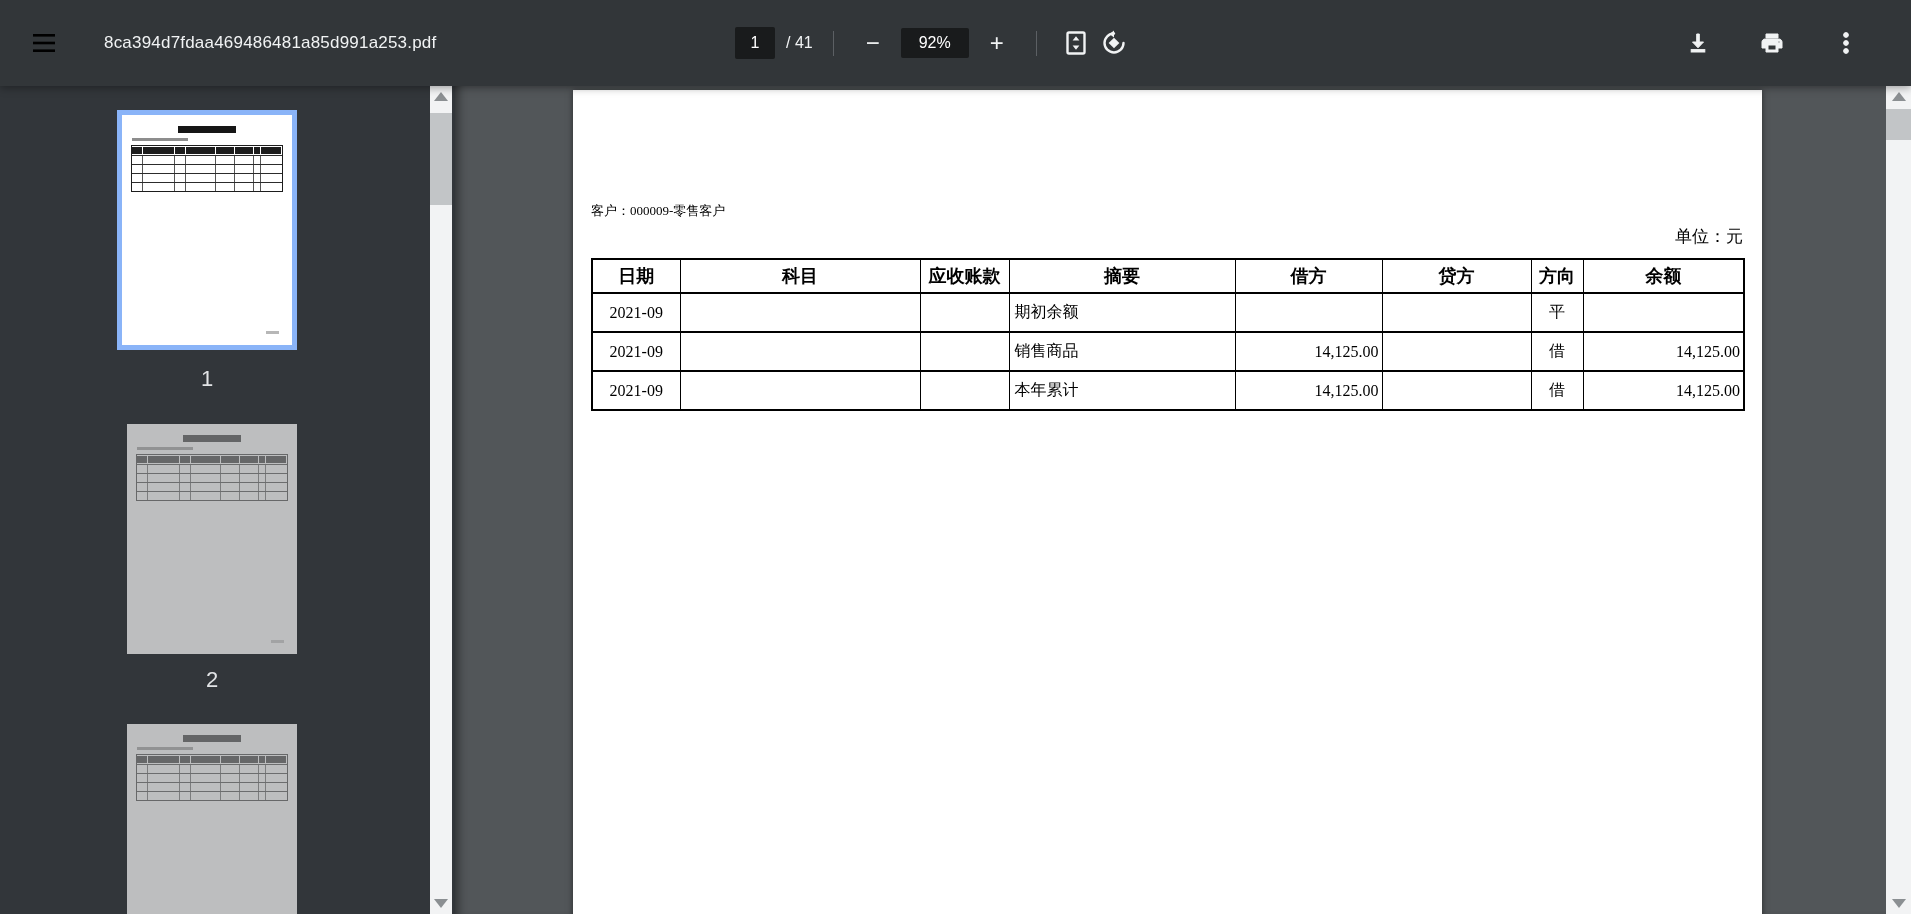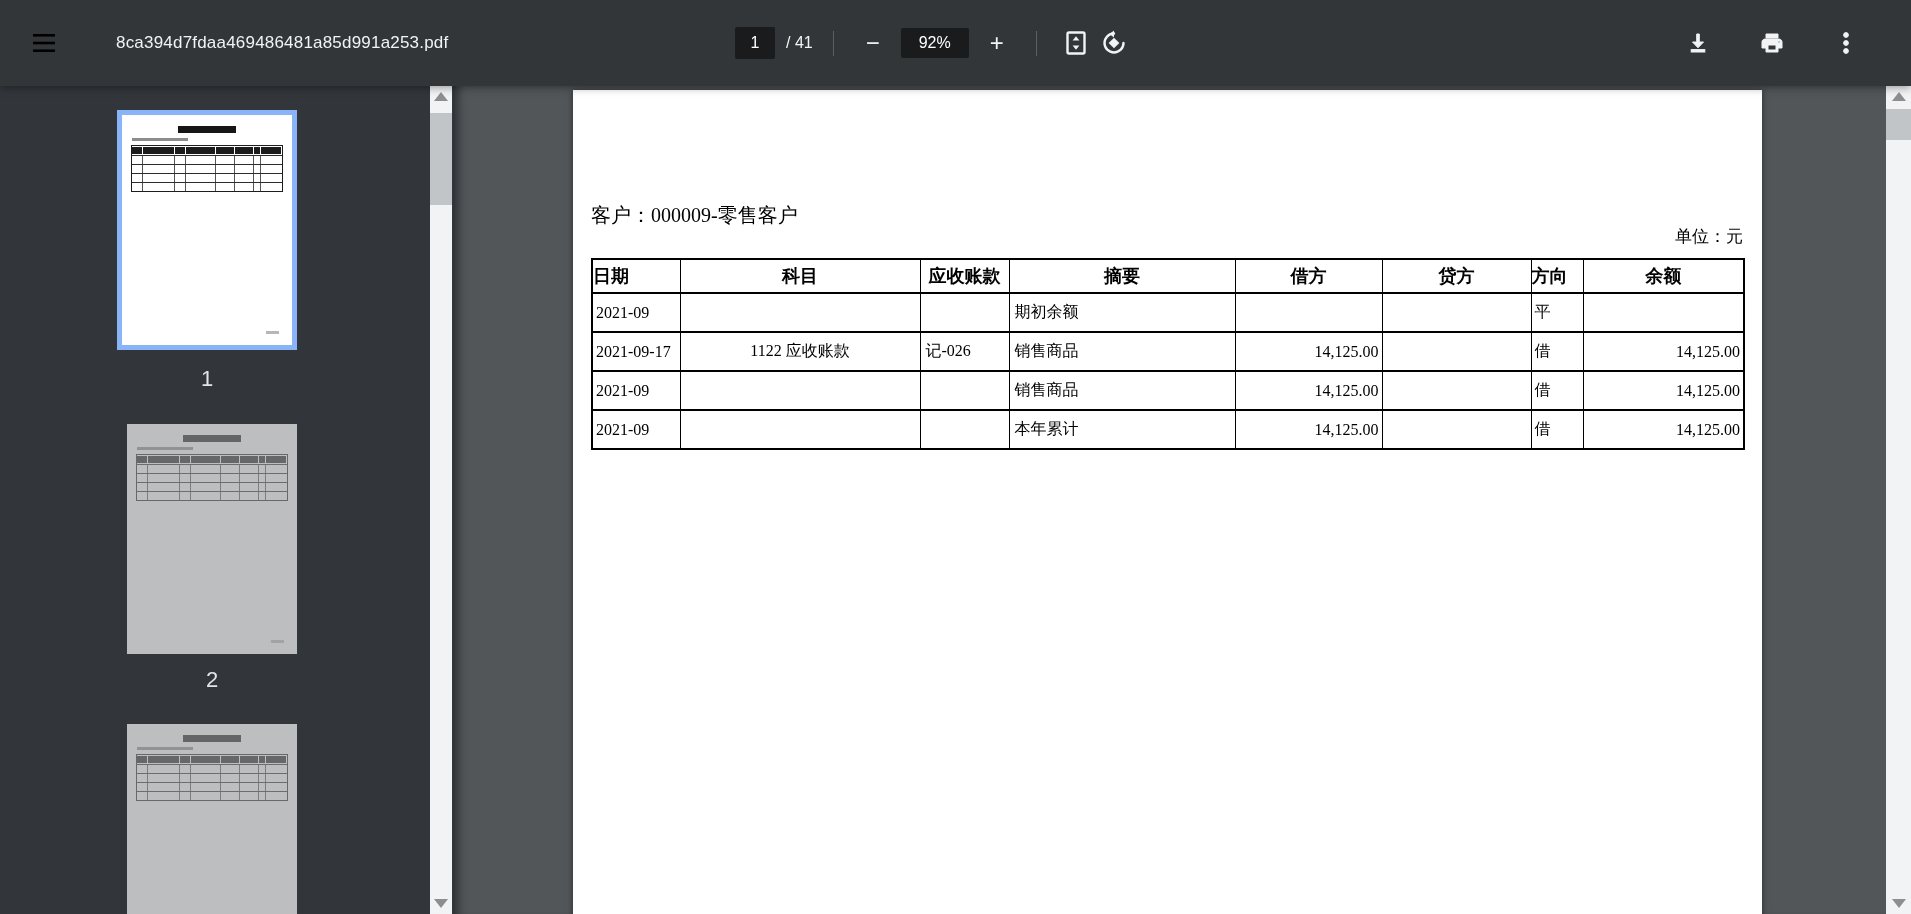--- a/index.html
+++ b/index.html
@@ -9,21 +9,21 @@
     -webkit-font-smoothing:antialiased;
   }
 
   
   #toolbar{
     position:absolute;top:0;left:0;right:0;height:86px;
     background:#323639;z-index:20;display:flex;align-items:center;
     box-shadow:0 2px 8px rgba(0,0,0,0.35);
   }
   .menu-btn{width:48px;height:48px;margin-left:20px;display:flex;align-items:center;justify-content:center;cursor:pointer;border-radius:50%;}
-  .filename{margin-left:48px;color:#f1f3f4;font-size:17px;letter-spacing:0.2px;}
+  .filename{margin-left:36px;color:#f1f3f4;font-size:17px;letter-spacing:0.2px;}
   .tb-center{position:absolute;left:735px;top:0;height:100%;display:flex;align-items:center;}
   .page-input{
     width:36px;height:30px;background:#191b1c;border:none;outline:none;
     color:#fff;text-align:center;font-size:16px;font-family:"Liberation Sans",sans-serif;border-radius:2px;
   }
   .page-total{color:#f1f3f4;font-size:16px;margin-left:11px;white-space:pre;}
   .tb-sep{width:1px;height:25px;background:#5c6064;margin:0 20px;flex-shrink:0;}
   .tb-btn{
     width:38px;height:38px;display:flex;align-items:center;justify-content:center;
     cursor:pointer;border-radius:50%;color:#f1f3f4;flex-shrink:0;
@@ -82,38 +82,38 @@
   .sb-viewer .sb-thumb{top:23px;height:31px;}
 
   
   #viewer{flex:1;position:relative;background:#525659;box-shadow:inset 10px 0 10px -7px rgba(0,0,0,0.45);overflow:hidden;}
   .pdf-page{
     position:absolute;left:118px;top:4px;width:1189px;height:1640px;background:#fff;
     box-shadow:0 1px 6px rgba(0,0,0,0.5);
     font-family:"Liberation Serif","DejaVu Serif",serif;color:#000;
   }
   .doc-title{position:absolute;top:44px;left:0;width:100%;text-align:center;font-size:30px;font-weight:bold;letter-spacing:1px;}
-  .doc-customer{position:absolute;top:112px;left:18px;font-size:20px;}
+  .doc-customer{position:absolute;top:112px;left:18px;font-size:13px;}
   .doc-period{position:absolute;top:135px;left:0;width:100%;text-align:center;font-size:17px;}
   .doc-unit{position:absolute;top:135px;right:19px;font-size:17px;}
 
   .doc-table{
     position:absolute;top:168px;left:18px;width:1152px;
     border-collapse:collapse;table-layout:fixed;
     border:2px solid #000;
   }
   .doc-table th{
     border:1px solid #000;border-bottom:2px solid #000;
     height:32px;font-size:18px;font-weight:bold;text-align:center;padding:0;
   }
   .doc-table td{
     border:1px solid #000;border-top:2px solid #000;
     height:37px;font-size:16px;padding:0 3px;overflow:hidden;white-space:nowrap;
   }
-  .doc-table .c0,.doc-table .c6{text-align:left;}
+  .doc-table .c0,.doc-table .c6{text-align:center;}
   .doc-table .c1{text-align:center;}
   .doc-table td.c2,.doc-table td.c3{text-align:left;padding-left:5px;}
   .doc-table td.c4,.doc-table td.c5,.doc-table td.c7{text-align:right;padding-right:3px;}
 </style>
 </head>
 <body>
 
 <div id="toolbar">
   <div class="menu-btn">
     <svg width="22" height="18" viewBox="0 0 22 18">
@@ -405,30 +405,20 @@
             <td class="c0">2021-09</td>
             <td class="c1"></td>
             <td class="c2"></td>
             <td class="c3">期初余额</td>
             <td class="c4"></td>
             <td class="c5"></td>
             <td class="c6">平</td>
             <td class="c7"></td>
           </tr>
           <tr>
-            <td class="c0">2021-09-17</td>
-            <td class="c1">1122 应收账款</td>
-            <td class="c2">记-026</td>
-            <td class="c3">销售商品</td>
-            <td class="c4">14,125.00</td>
-            <td class="c5"></td>
-            <td class="c6">借</td>
-            <td class="c7">14,125.00</td>
-          </tr>
-          <tr>
             <td class="c0">2021-09</td>
             <td class="c1"></td>
             <td class="c2"></td>
             <td class="c3">销售商品</td>
             <td class="c4">14,125.00</td>
             <td class="c5"></td>
             <td class="c6">借</td>
             <td class="c7">14,125.00</td>
           </tr>
           <tr>

